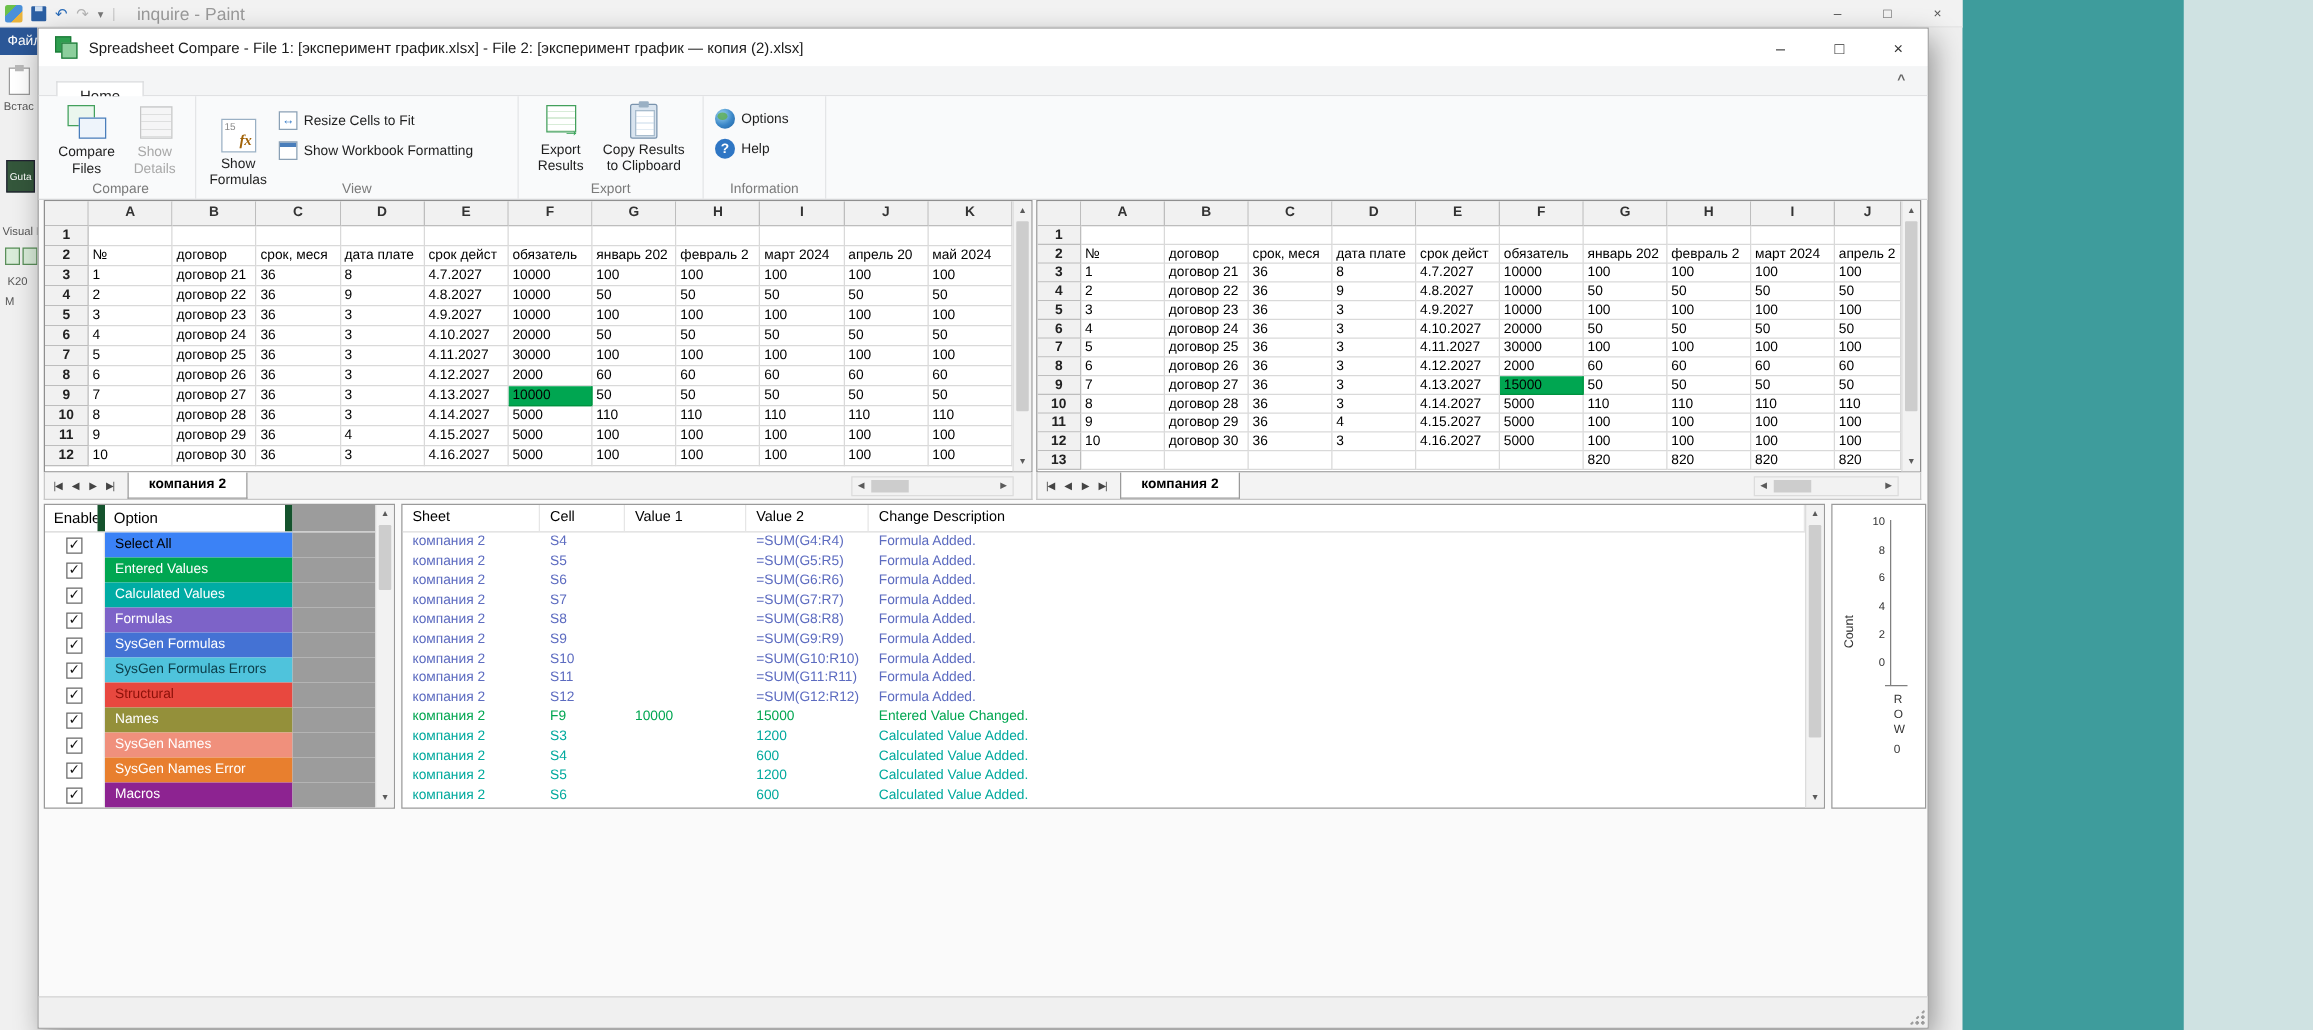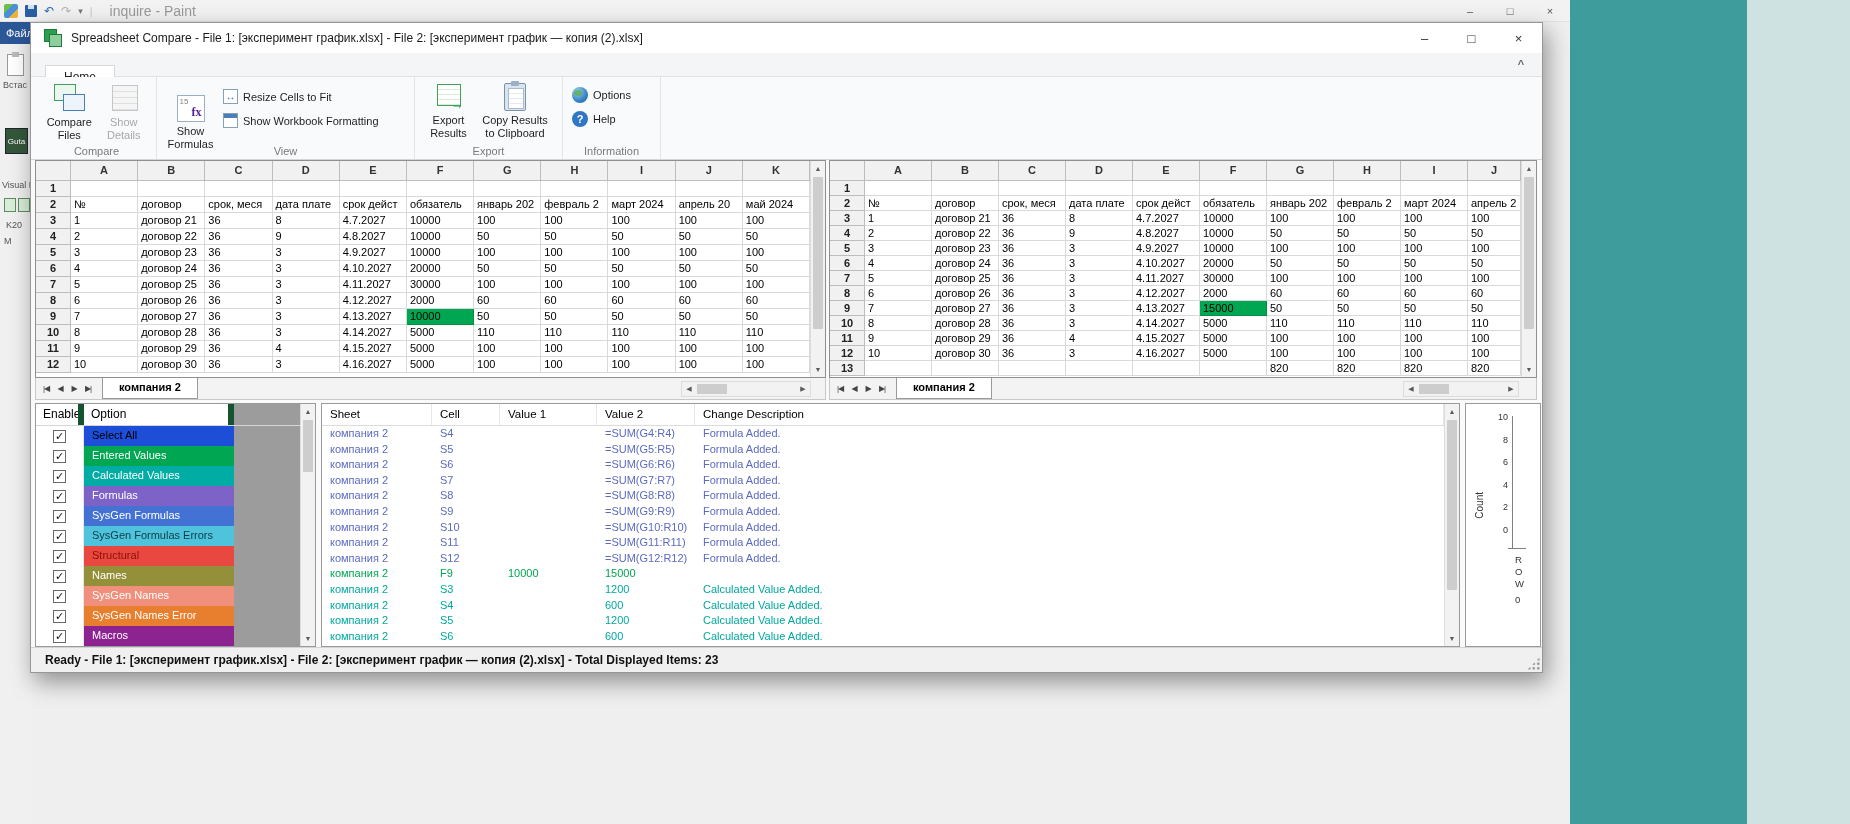--- a/index.html
+++ b/index.html
@@ -22,21 +22,21 @@
   .paint-controls span{width:40px;text-align:center;line-height:22px;color:#555;font-size:11px;}
   .paint-left{position:absolute;left:0;top:22px;width:32px;height:802px;background:#f0f0f0;}
   .file-tab{position:absolute;left:0;top:0;width:30px;height:22px;background:#2b5797;color:#fff;font-size:11px;line-height:22px;padding-left:6px;overflow:hidden;white-space:nowrap;}
   .paste-icon{position:absolute;left:7px;top:32px;width:17px;height:22px;background:#fff;border:1px solid #9a9a9a;}
   .paste-icon::before{content:"";position:absolute;left:4px;top:-3px;width:7px;height:5px;background:#b9b9b9;}
   .frag{position:absolute;color:#555;font-size:9px;white-space:nowrap;overflow:hidden;max-width:31px;}
   .frag-badge{position:absolute;left:5px;top:106px;width:23px;height:26px;background:#34573b;border:1px solid #223;color:#fff;font-size:8px;text-align:center;line-height:26px;overflow:hidden;}
   .frag-doc{position:absolute;width:12px;height:14px;background:#d9ecd9;border:1px solid #5a8f5a;}
 
   
-  .sc-window{position:absolute;left:30px;top:22px;width:1513px;height:651px;background:#fafafa;border:1px solid #969696;box-shadow:4px 9px 22px rgba(0,0,0,.4);}
+  .sc-window{position:absolute;left:30px;top:22px;width:1513px;height:801px;background:#fafafa;border:1px solid #969696;box-shadow:4px 9px 22px rgba(0,0,0,.4);}
   .sc-titlebar{position:absolute;left:0;top:0;right:0;height:30px;background:#fff;display:flex;align-items:center;}
   .sc-app-icon{width:18px;height:18px;margin:0 9px 0 13px;position:relative;flex:none;}
   .sc-app-icon::before{content:"";position:absolute;left:0;top:0;width:11px;height:11px;background:#2e9e4f;border:1px solid #1d7a38;}
   .sc-app-icon::after{content:"";position:absolute;right:0;bottom:0;width:11px;height:11px;background:#8ccf9c;border:1px solid #1d7a38;}
   .sc-title{font-size:12px;color:#1a1a1a;white-space:nowrap;overflow:hidden;}
   .sc-controls{position:absolute;right:0;top:0;height:30px;display:flex;}
   .wbtn{width:47px;height:30px;display:flex;align-items:center;justify-content:center;font-size:13px;color:#333;}
 
   .sc-tabrow{position:absolute;left:0;top:30px;right:0;height:24px;background:#f4f5f6;border-bottom:1px solid #e0e1e3;}
   .home-tab{position:absolute;left:14px;top:1px;height:23px;padding:0 18px;background:#fff;border:1px solid #d8d9db;border-bottom:none;font-size:12px;line-height:22px;color:#222;margin-top:11px;}
@@ -51,21 +51,21 @@
   .bigbtn.disabled .blabel{color:#a8a8a8;}
   .smallcol{display:flex;flex-direction:column;gap:5px;padding-top:7px;}
   .smallbtn{display:flex;align-items:center;gap:5px;height:19px;font-size:11px;color:#1e1e1e;padding:0 4px;white-space:nowrap;}
   .ic-compare{position:relative;width:32px;height:30px;}
   .ic-compare::before{content:"";position:absolute;left:1px;top:1px;width:20px;height:15px;background:#eaf6ee;border:1px solid #43a05c;}
   .ic-compare::after{content:"";position:absolute;left:10px;top:11px;width:20px;height:15px;background:#eef4fb;border:1px solid #4a7ebb;}
   .ic-details{position:relative;width:32px;height:30px;opacity:.55;}
   .ic-details::before{content:"";position:absolute;left:4px;top:2px;width:24px;height:24px;background:repeating-linear-gradient(#f2f2f2 0 5px,#c9c9c9 5px 6px);border:1px solid #9d9d9d;}
   .ic-formulas{position:relative;width:28px;height:27px;background:#fff;border:1px solid #9ab0c4;margin-top:12px;}
   .ic-formulas .fxnum{position:absolute;left:2px;top:1px;font-size:8px;color:#888;}
-  .ic-formulas .fxtxt{position:absolute;right:2px;bottom:1px;font-size:12px;font-weight:700;color:#4c1d95;font-family:"Liberation Serif",serif;}
+  .ic-formulas .fxtxt{position:absolute;right:2px;bottom:1px;font-size:12px;font-style:italic;font-weight:700;color:#a16207;font-family:"Liberation Serif",serif;}
   .ic-resize{width:15px;height:15px;border:1px solid #8aa0b5;background:#fff;color:#2f76c4;font-size:10px;line-height:13px;text-align:center;flex:none;}
   .ic-wbfmt{width:15px;height:15px;border:1px solid #8aa0b5;background:linear-gradient(180deg,#4a7ebb 0 4px,#fff 4px);flex:none;}
   .ic-export{position:relative;width:30px;height:28px;}
   .ic-export::before{content:"";position:absolute;left:3px;top:1px;width:22px;height:20px;background:repeating-linear-gradient(#fff 0 4px,#d8ecd8 4px 5px);border:1px solid #43a05c;}
   .ic-export .exarrow{position:absolute;right:0;bottom:0;font-size:13px;font-weight:700;color:#2e9e4f;line-height:12px;}
   .ic-copy{position:relative;width:22px;height:28px;background:#d9e4ef;border:1px solid #7a93ad;border-radius:2px;}
   .ic-copy::before{content:"";position:absolute;left:6px;top:-3px;width:8px;height:5px;background:#9ab0c4;border-radius:1px;}
   .ic-copy::after{content:"";position:absolute;left:3px;top:4px;width:14px;height:19px;background:repeating-linear-gradient(#fff 0 4px,#e3ecf4 4px 5px);border:1px solid #a8bccd;}
   .ic-globe{width:16px;height:16px;border-radius:50%;background:radial-gradient(circle at 35% 30%,#9cd6f0,#3b87c8 55%,#1f62a0);position:relative;flex:none;}
   .ic-globe::after{content:"";position:absolute;left:2px;top:3px;width:8px;height:6px;background:#5fae57;border-radius:50%;opacity:.85;}
@@ -614,21 +614,21 @@
       <div class="opt-head">
         <div class="oh">Enable</div>
         <div class="oh">Option</div>
         <div class="opt-fill"></div>
       </div>
       <div id="opt-list">
           <div class="opt-row">
             <div class="opt-check">
               <span class="cbx">✓</span>
             </div>
-            <div class="opt-label" style="background: #1d4ed8; color: rgb(0, 0, 0);">Select All</div>
+            <div class="opt-label" style="background: #3b82f6; color: rgb(0, 0, 0);">Select All</div>
             <div class="opt-fill"></div>
           </div>
           <div class="opt-row">
             <div class="opt-check">
               <span class="cbx">✓</span>
             </div>
             <div class="opt-label" style="background: rgb(0, 166, 81); color: rgb(255, 255, 255);">Entered Values</div>
             <div class="opt-fill"></div>
           </div>
           <div class="opt-row">
@@ -772,20 +772,21 @@
             <div>S12</div>
             <div></div>
             <div>=SUM(G12:R12)</div>
             <div>Formula Added.</div>
           </div>
           <div class="res-row" style="color: rgb(0, 166, 81);">
             <div>компания 2</div>
             <div>F9</div>
             <div>10000</div>
             <div>15000</div>
+            <div>Entered Value Changed.</div>
           </div>
           <div class="res-row" style="color: rgb(0, 169, 157);">
             <div>компания 2</div>
             <div>S3</div>
             <div></div>
             <div>1200</div>
             <div>Calculated Value Added.</div>
           </div>
           <div class="res-row" style="color: rgb(0, 169, 157);">
             <div>компания 2</div>
@@ -830,17 +831,16 @@
         </div>
       <div id="chart-rowlabel">
           <div class="rowch" style="top: 150px;">R</div>
           <div class="rowch" style="top: 162px;">O</div>
           <div class="rowch" style="top: 174px;">W</div>
           <div class="rowch" style="top: 190px;">0</div>
         </div>
     </div>
 
     <div class="sc-status">
-      <span>Ready - File 1: [эксперимент график.xlsx] - File 2: [эксперимент график — копия (2).xlsx] - Total Displayed Items: 23</span>
       <span class="resize-grip"></span>
     </div>
   </div>
 </div>
 
 </body></html>

